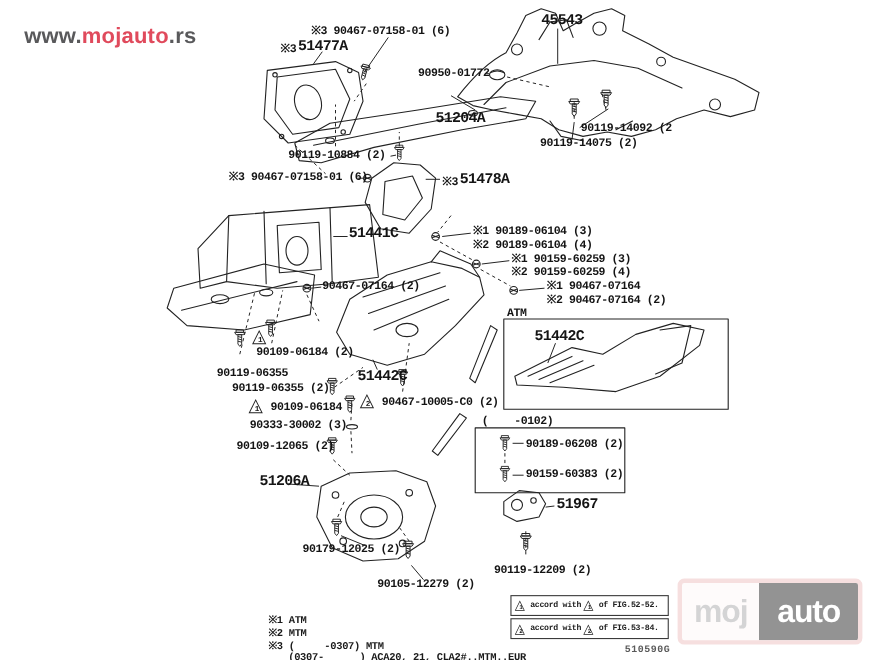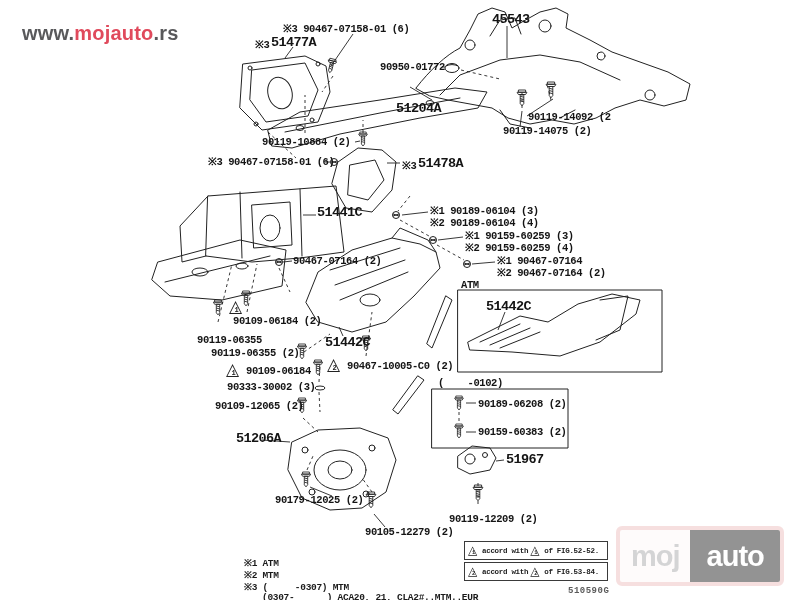--- a/index.html
+++ b/index.html
@@ -217,21 +217,21 @@
       <span class="lbl pn" style="left: 255px; top: 40px;">※3</span>
       <span class="lbl part" style="left: 271px; top: 36px;">51477A</span>
       <span class="lbl part" style="left: 492px; top: 13px;">45543</span>
       <span class="lbl pn" style="left: 380px; top: 62px;">90950-01772</span>
       <span class="lbl part" style="left: 396px; top: 74px; margin-top: 28px;">51204A</span>
       <span class="lbl pn" style="left: 262px; top: 137px;">90119-10884 (2)</span>
       <span class="lbl pn" style="left: 208px; top: 157px;">※3 90467-07158-01 (6)</span>
       <span class="lbl pn" style="left: 402px; top: 161px;">※3</span>
       <span class="lbl part" style="left: 418px; top: 157px;">51478A</span>
       <span class="lbl pn" style="left: 528px; top: 112px;">90119-14092 (2</span>
-      <span class="lbl pn" style="left: 491px; top: 126px; margin-left: 12px;">90119-14075 (2)</span>
+      <span class="lbl pn" style="left: 491px; top: 126px;">90119-14075 (2)</span>
       <span class="lbl part" style="left: 317px; top: 206px;">51441C</span>
       <span class="lbl pn" style="left: 430px; top: 206px;">※1 90189-06104 (3)</span>
       <span class="lbl pn" style="left: 430px; top: 218px;">※2 90189-06104 (4)</span>
       <span class="lbl pn" style="left: 465px; top: 231px;">※1 90159-60259 (3)</span>
       <span class="lbl pn" style="left: 465px; top: 243px;">※2 90159-60259 (4)</span>
       <span class="lbl pn" style="left: 497px; top: 256px;">※1 90467-07164</span>
       <span class="lbl pn" style="left: 497px; top: 268px;">※2 90467-07164 (2)</span>
       <span class="lbl pn" style="left: 461px; top: 280px;">ATM</span>
       <span class="lbl pn" style="left: 293px; top: 256px;">90467-07164 (2)</span>
       <span class="lbl pn" style="left: 233px; top: 316px;">90109-06184 (2)</span>
@@ -243,21 +243,21 @@
       <span class="lbl part" style="left: 325px; top: 336px;">51442C</span>
       <span class="lbl pn" style="left: 347px; top: 361px;">90467-10005-C0 (2)</span>
       <span class="lbl part" style="left: 486px; top: 300px;">51442C</span>
       <span class="lbl pn" style="left: 438px; top: 378px;">(    -0102)</span>
       <span class="lbl pn" style="left: 478px; top: 399px;">90189-06208 (2)</span>
       <span class="lbl pn" style="left: 478px; top: 427px;">90159-60383 (2)</span>
       <span class="lbl part" style="left: 506px; top: 453px; font-family: Liberation Mono, monospace;">51967</span>
       <span class="lbl pn" style="left: 449px; top: 514px;">90119-12209 (2)</span>
       <span class="lbl part" style="left: 236px; top: 432px;">51206A</span>
       <span class="lbl pn" style="left: 275px; top: 495px;">90179-12025 (2)</span>
-      <span class="lbl pn" style="left: 343px; top: 527px; margin-left: 22px;">90105-12279 (2)</span>
+      <span class="lbl pn" style="left: 343px; top: 527px;">90105-12279 (2)</span>
       <span class="tri-badge" style="left: 229px; top: 300px;">
         <span class="tg">△</span>
         <span class="td">1</span>
       </span>
       <span class="tri-badge" style="left: 226px; top: 363px;">
         <span class="tg">△</span>
         <span class="td">1</span>
       </span>
       <span class="tri-badge" style="left: 327px; top: 358px;">
         <span class="tg">△</span>

